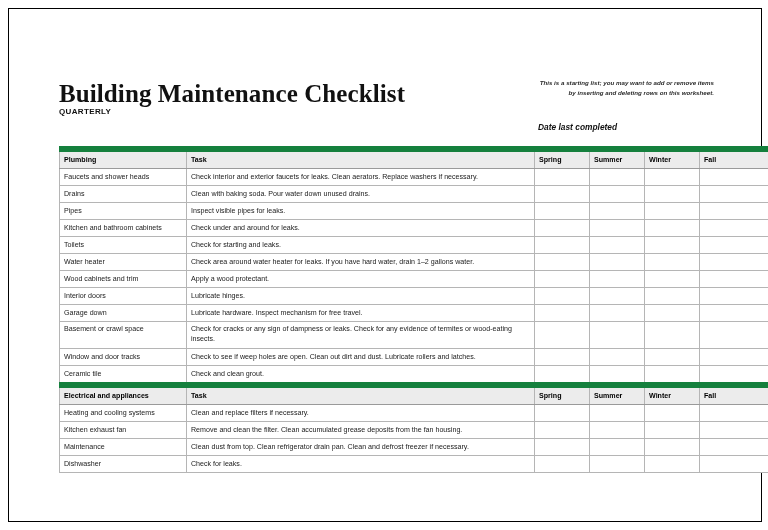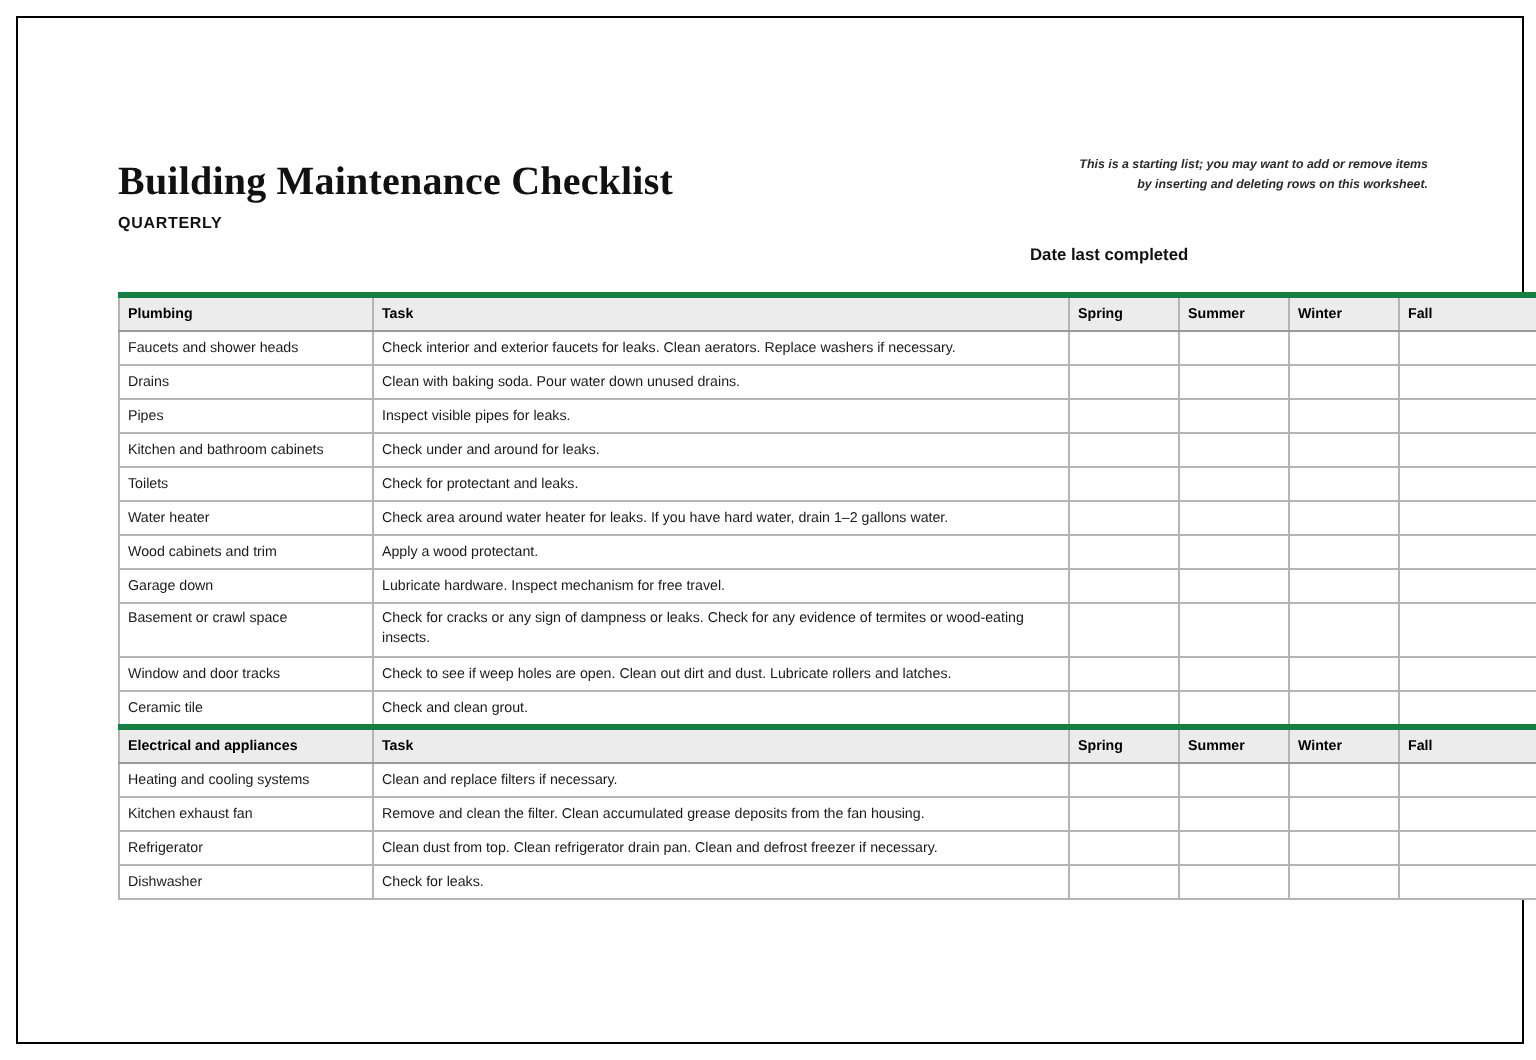--- a/index.html
+++ b/index.html
@@ -29,21 +29,21 @@
     width: 100%;
     height: 100%;
   }
 
   
   .doc-title {
     position: absolute;
     left: 50px;
     top: 71px;
     font-family: "Liberation Serif", serif;
-    font-size: 20px;
+    font-size: 25px;
     font-weight: bold;
     color: #111111;
     letter-spacing: 0.1px;
     white-space: nowrap;
   }
   .note {
     position: absolute;
     right: 47px;
     top: 69px;
     width: 215px;
@@ -61,25 +61,26 @@
     left: 50px;
     top: 98px;
     font-size: 8px;
     font-weight: bold;
     color: #111111;
     letter-spacing: 0.35px;
     text-align: right;
   }
   .date-label {
     position: absolute;
-    left: 506px;
+    left: 529px;
     top: 113px;
     font-size: 8.4px;
     font-weight: bold;
     color: #111111;
+    font-style: italic;
   }
 
   
   .table-wrap {
     position: absolute;
     left: 50px;
     top: 137px;
     width: 655px;
   }
   table.checklist {
@@ -94,21 +95,21 @@
     color: #1a1a1a;
     padding: 2px 4px 2px 4px;
     height: 12px;
     vertical-align: middle;
     line-height: 1.45;
     overflow: hidden;
   }
   tr.section-head td {
     background: #ececec;
     font-weight: bold;
-    border-top: 3px solid #15803d;
+    border-top: 6px solid #15803d;
     border-bottom: 1px solid #9a9a9a;
     color: #000000;
   }
   td.c-item   { width: 118px; }
   td.c-task   { width: 339px; }
   td.c-season { width: 46px; }
   td.c-fall   { width: 61px; }
 
   tr.tall td { height: 22px; vertical-align: top; padding-top: 2px; }
 </style>
@@ -167,37 +168,45 @@
             <tr class="data-row">
               <td class="c-item">Kitchen and bathroom cabinets</td>
               <td class="c-task">Check under and around for leaks.</td>
               <td class="c-season"></td>
               <td class="c-season"></td>
               <td class="c-season"></td>
               <td class="c-fall"></td>
             </tr>
             <tr class="data-row">
               <td class="c-item">Toilets</td>
-              <td class="c-task">Check for protectant and leaks.</td>
+              <td class="c-task">Check for starting and leaks.</td>
               <td class="c-season"></td>
               <td class="c-season"></td>
               <td class="c-season"></td>
               <td class="c-fall"></td>
             </tr>
             <tr class="data-row">
               <td class="c-item">Water heater</td>
               <td class="c-task">Check area around water heater for leaks. If you have hard water, drain 1–2 gallons water.</td>
               <td class="c-season"></td>
               <td class="c-season"></td>
               <td class="c-season"></td>
               <td class="c-fall"></td>
             </tr>
             <tr class="data-row">
               <td class="c-item">Wood cabinets and trim</td>
               <td class="c-task">Apply a wood protectant.</td>
+              <td class="c-season"></td>
+              <td class="c-season"></td>
+              <td class="c-season"></td>
+              <td class="c-fall"></td>
+            </tr>
+            <tr class="data-row">
+              <td class="c-item">Interior doors</td>
+              <td class="c-task">Lubricate hinges.</td>
               <td class="c-season"></td>
               <td class="c-season"></td>
               <td class="c-season"></td>
               <td class="c-fall"></td>
             </tr>
             <tr class="data-row">
               <td class="c-item">Garage down</td>
               <td class="c-task">Lubricate hardware. Inspect mechanism for free travel.</td>
               <td class="c-season"></td>
               <td class="c-season"></td>
@@ -246,21 +255,21 @@
             </tr>
             <tr class="data-row">
               <td class="c-item">Kitchen exhaust fan</td>
               <td class="c-task">Remove and clean the filter. Clean accumulated grease deposits from the fan housing.</td>
               <td class="c-season"></td>
               <td class="c-season"></td>
               <td class="c-season"></td>
               <td class="c-fall"></td>
             </tr>
             <tr class="data-row">
-              <td class="c-item">Refrigerator</td>
+              <td class="c-item">Maintenance</td>
               <td class="c-task">Clean dust from top. Clean refrigerator drain pan. Clean and defrost freezer if necessary.</td>
               <td class="c-season"></td>
               <td class="c-season"></td>
               <td class="c-season"></td>
               <td class="c-fall"></td>
             </tr>
             <tr class="data-row">
               <td class="c-item">Dishwasher</td>
               <td class="c-task">Check for leaks.</td>
               <td class="c-season"></td>

